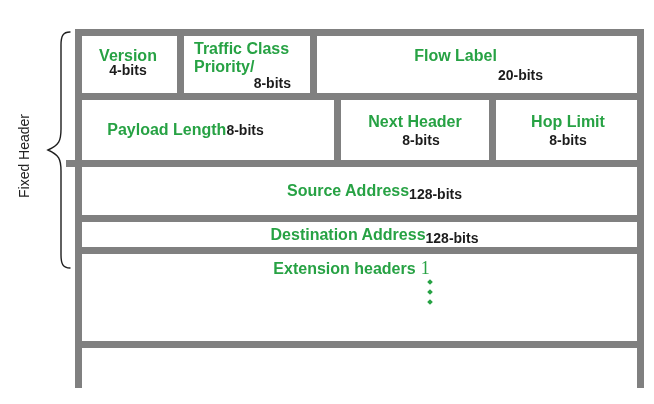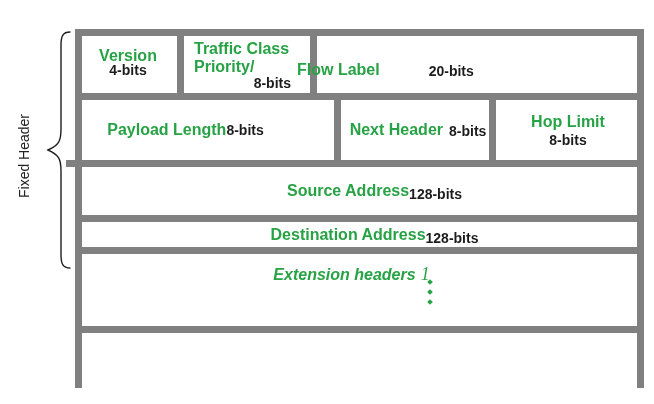--- a/index.html
+++ b/index.html
@@ -33,39 +33,39 @@
   .glabel{font-weight:bold;font-size:16px;color:var(--green);white-space:nowrap;}
   .bits{font-weight:bold;font-size:14px;color:var(--ink);white-space:nowrap;}
 
   .r1{height:57px;}
   .c-version{width:92px;display:flex;flex-direction:column;align-items:center;padding-top:11px;box-sizing:border-box;}
   .c-version .glabel{line-height:17px;}
   .c-version .bits{line-height:12px;}
   .c-priority{width:120px;padding:4px 0 0 7px;box-sizing:border-box;}
   .c-priority .glabel{line-height:18px;}
   .c-priority .bits{text-align:right;padding-right:16px;margin-top:-1px;}
-  .c-flow{flex:1;display:flex;flex-direction:row;align-items:center;padding-top:11px;}
+  .c-flow{flex:1;display:flex;flex-direction:column;align-items:center;padding-top:11px;}
   .c-flow .glabel{position:relative;left:-23px;line-height:18px;}
-  .c-flow .bits{position:relative;left:26px;margin-top:2px;}
+  .c-flow .bits{position:relative;left:42px;margin-top:2px;}
 
   .r2{height:60px;}
   .c-payload{width:249px;display:flex;align-items:center;justify-content:center;}
   .c-payload .group{position:relative;left:-21px;display:flex;align-items:baseline;gap:0;}
-  .c-next{width:142px;display:flex;flex-direction:row;align-items:center;justify-content:center;}
+  .c-next{width:142px;display:flex;flex-direction:column;align-items:center;justify-content:center;}
   .c-next .bits{position:relative;left:6px;margin-top:1px;}
   .c-hop{flex:1;display:flex;flex-direction:column;align-items:center;justify-content:center;}
   .c-hop .bits{margin-top:1px;}
 
   .r3{height:48px;}
   .r4{height:25px;}
   .r-addr{align-items:center;justify-content:center;}
   .r-addr .group{display:flex;align-items:baseline;position:relative;left:15px;}
   .r-addr .bits{position:relative;top:3px;}
 
-  .r5{height:72px;position:relative;display:block;padding-top:10px;text-align:center;font-style:italic;}
+  .r5{height:87px;position:relative;display:block;padding-top:4px;text-align:center;}
   .r5 .line{position:relative;left:-8px;display:inline-block;}
   .num{font-family:"Liberation Serif",serif;font-weight:normal;font-size:18px;color:var(--green);margin-left:5px;}
   .dots{position:absolute;left:346px;top:26px;display:flex;flex-direction:column;gap:6px;}
   .dot{width:4px;height:4px;background:var(--green);transform:rotate(45deg);}
 
   .r6{height:39px;}
 </style>
 </head>
 <body>
 

